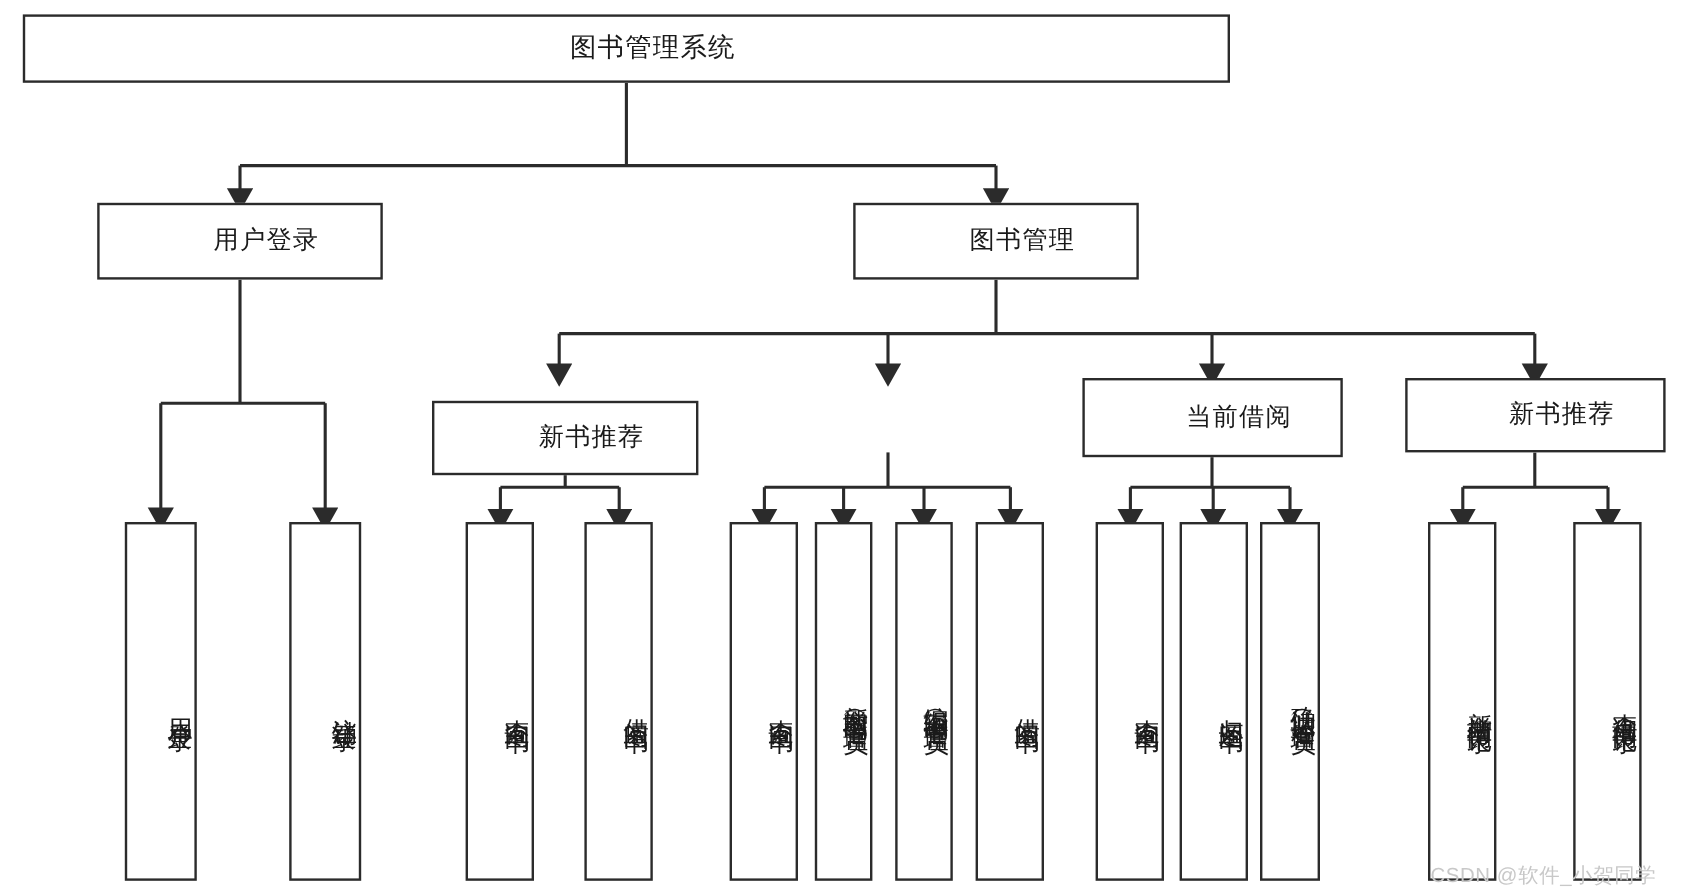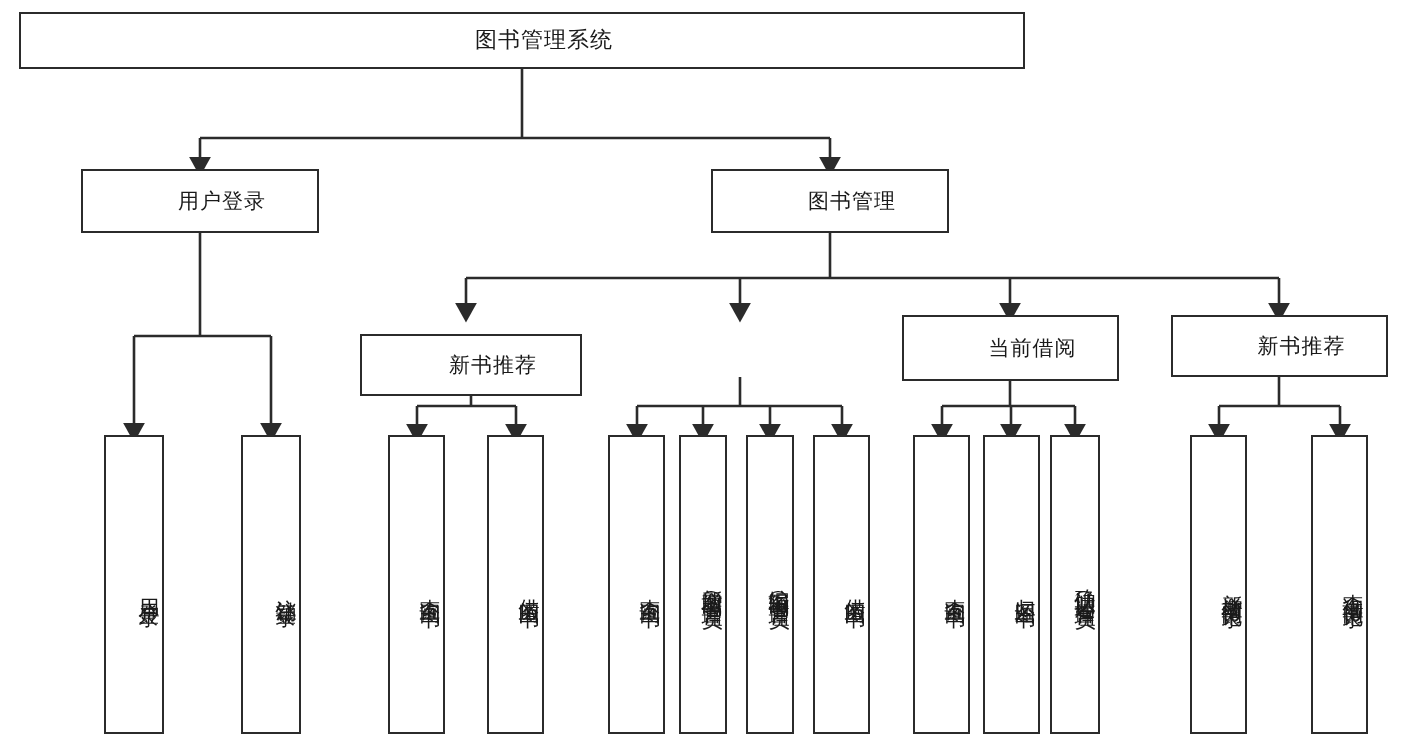--- a/index.html
+++ b/index.html
@@ -144,14 +144,15 @@
   <div class="node node-v node-v-tall" style="left:746px; top:435px; width:48px; height:299px;">编辑图书（管理员）</div>
   <div class="node node-v" style="left:813px; top:435px; width:57px; height:299px;">借阅图书</div>
 
   <div class="node node-v" style="left:913px; top:435px; width:57px; height:299px;">查询图书</div>
   <div class="node node-v" style="left:983px; top:435px; width:57px; height:299px;">归还图书</div>
   <div class="node node-v node-v-tall" style="left:1050px; top:435px; width:50px; height:299px;">确认归还（管理员）</div>
 
   <div class="node node-v node-v-tall" style="left:1190px; top:435px; width:57px; height:299px;">新增借阅记录</div>
   <div class="node node-v node-v-tall" style="left:1311px; top:435px; width:57px; height:299px;">查询借阅记录</div>
 
+  <div class="watermark" style="left:1192px; top:718px;">CSDN @软件_小贺同学</div>
 
 </div>
 
 </body></html>

